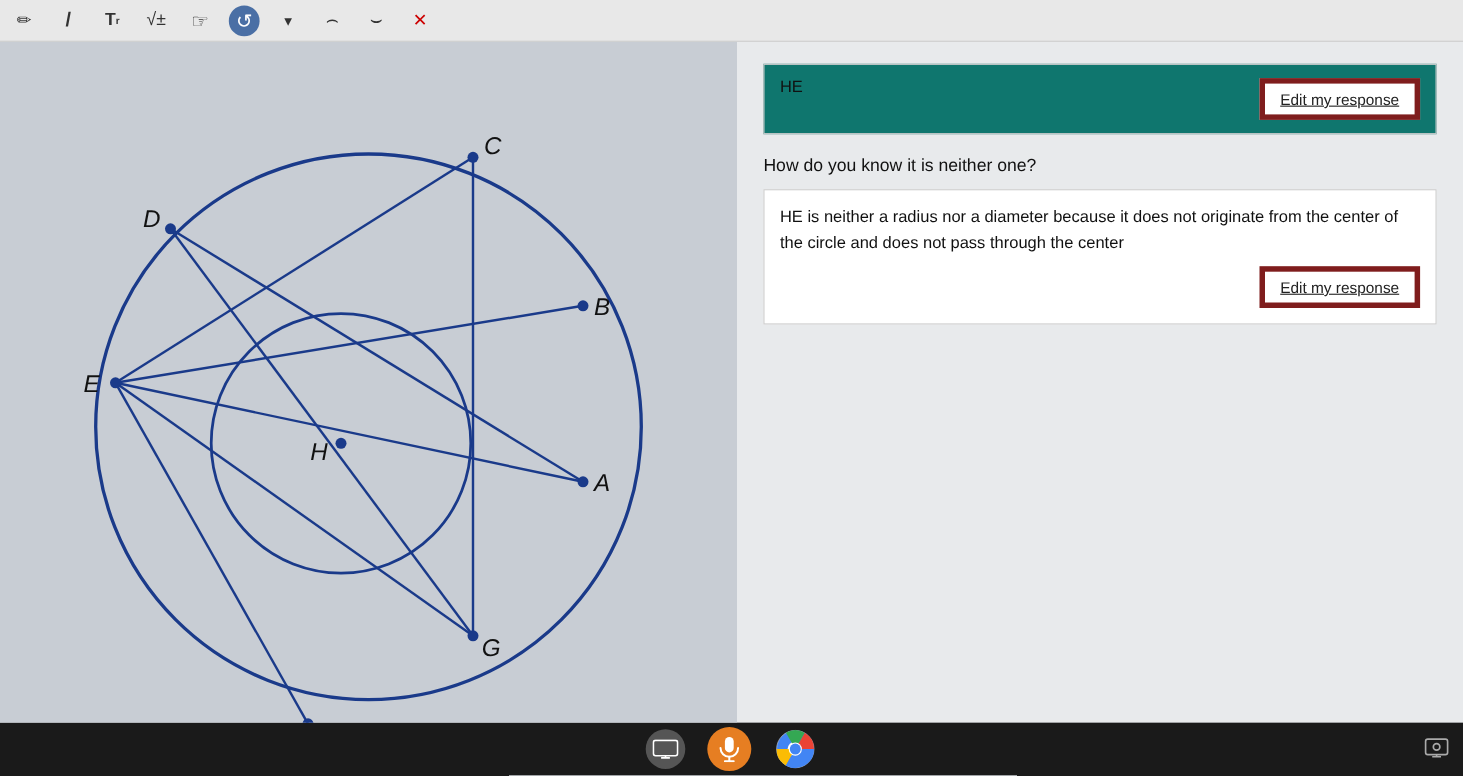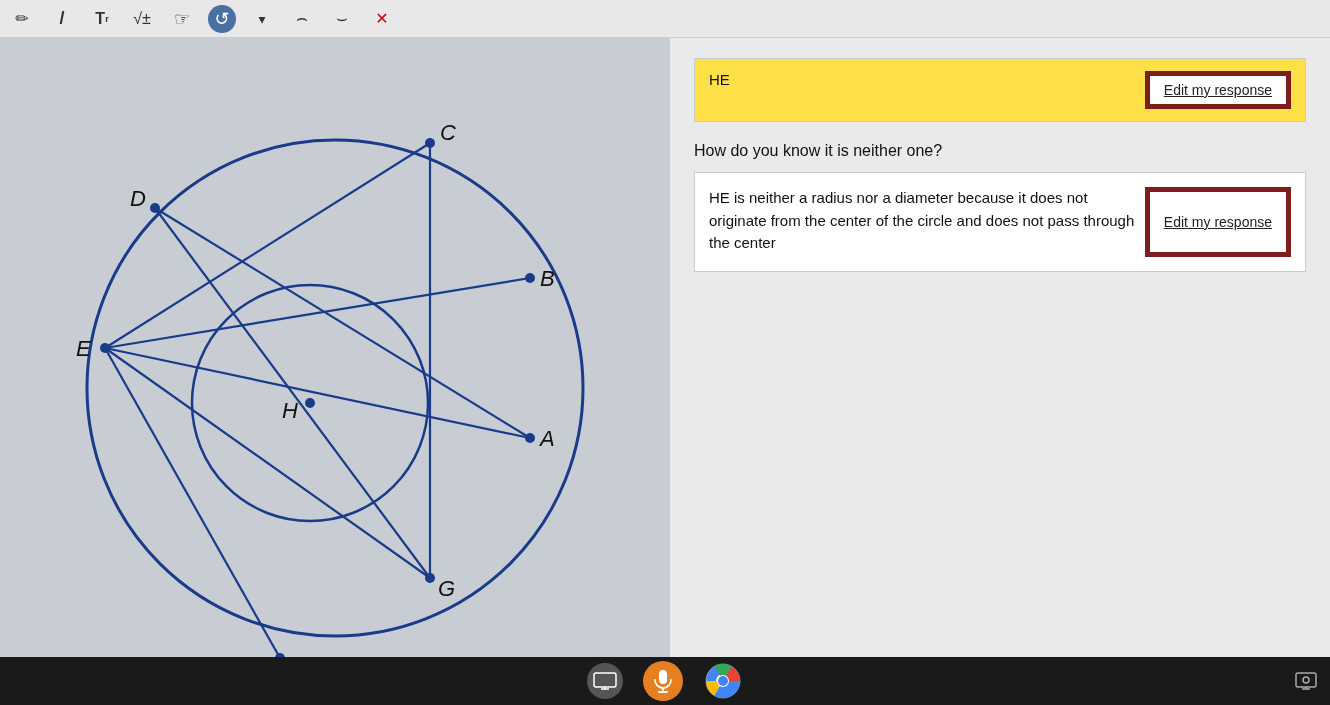--- a/index.html
+++ b/index.html
@@ -74,21 +74,21 @@
     }
 
     .question-title {
       font-size: 17px;
       color: #111;
       margin-bottom: 16px;
       line-height: 1.4;
     }
 
     .answer-box {
-      background: #fde047;
+      background: #0f766e;
       border: 1px solid #ccc;
       padding: 12px 14px;
       margin-bottom: 8px;
       min-height: 60px;
       display: flex;
       align-items: flex-start;
       justify-content: space-between;
       gap: 10px;
     }
 
@@ -117,21 +117,21 @@
       margin-bottom: 12px;
     }
 
     .answer-box2 {
       background: white;
       border: 1px solid #ccc;
       padding: 14px;
       margin-bottom: 8px;
       min-height: 100px;
       display: flex;
-      flex-direction: row;
+      flex-direction: column;
       gap: 10px;
     }
 
     .answer-box2-text {
       font-size: 15px;
       color: #111;
       line-height: 1.5;
     }
 
     .answer-box2-footer {

